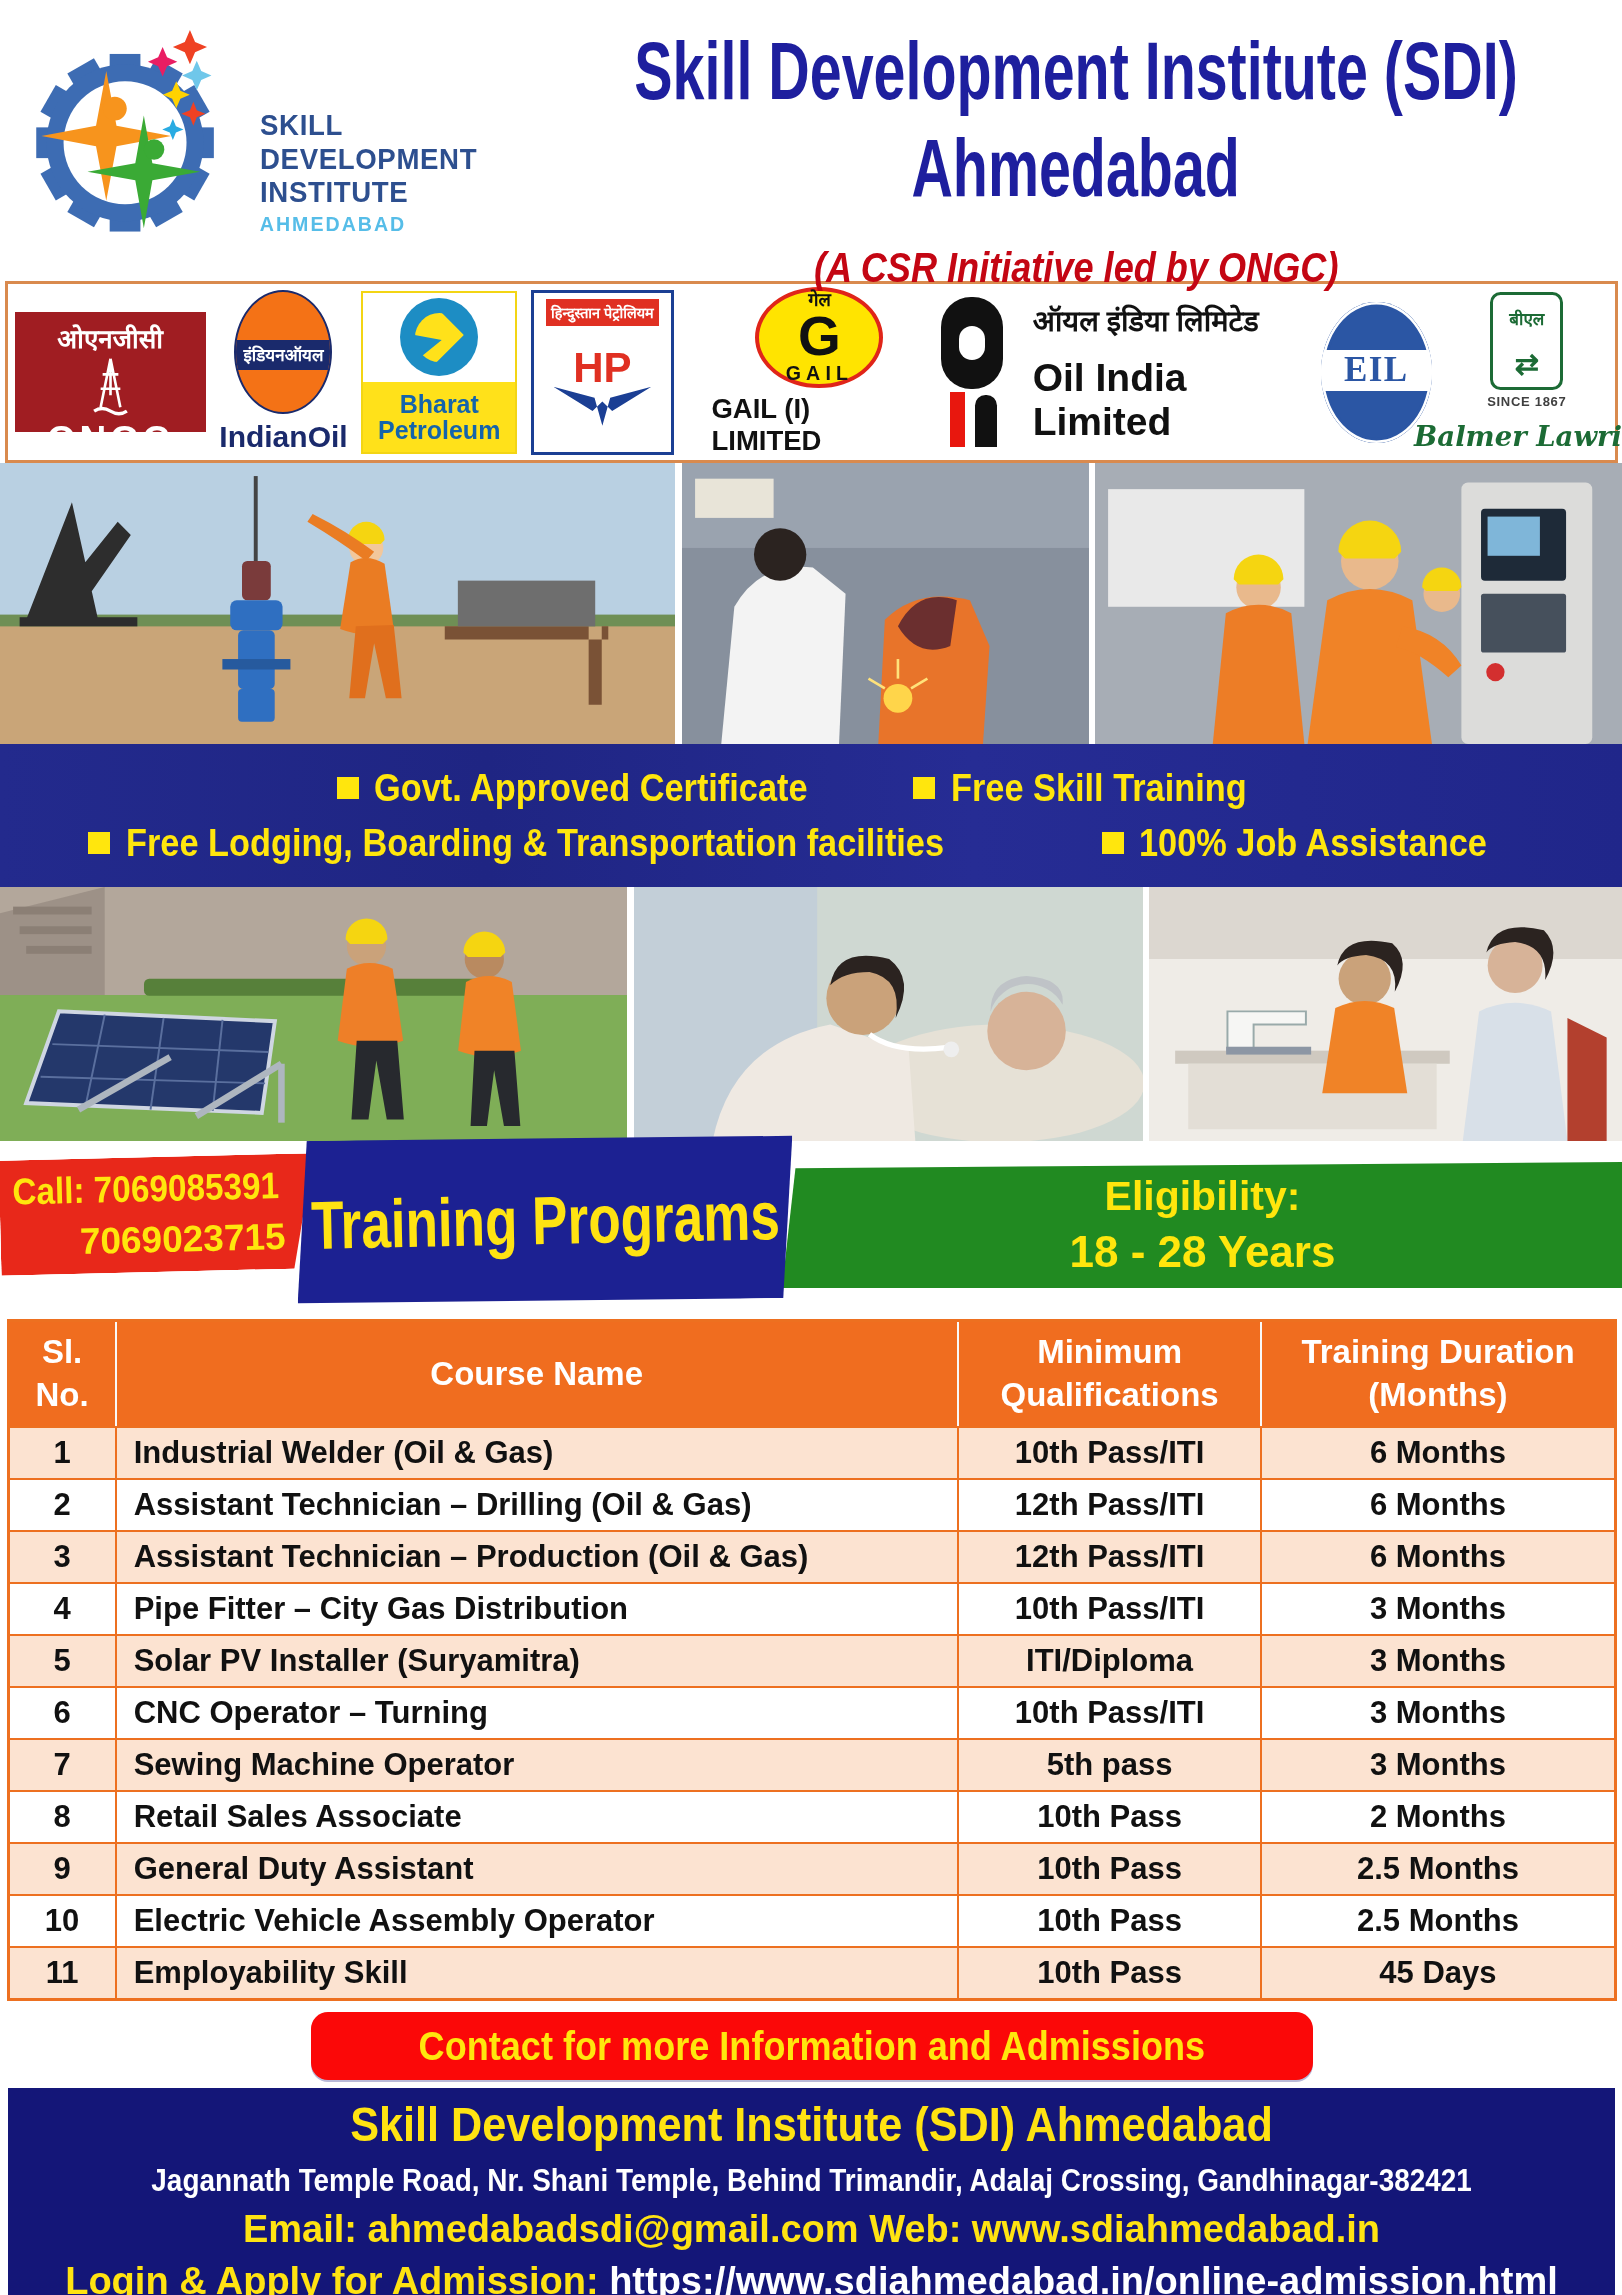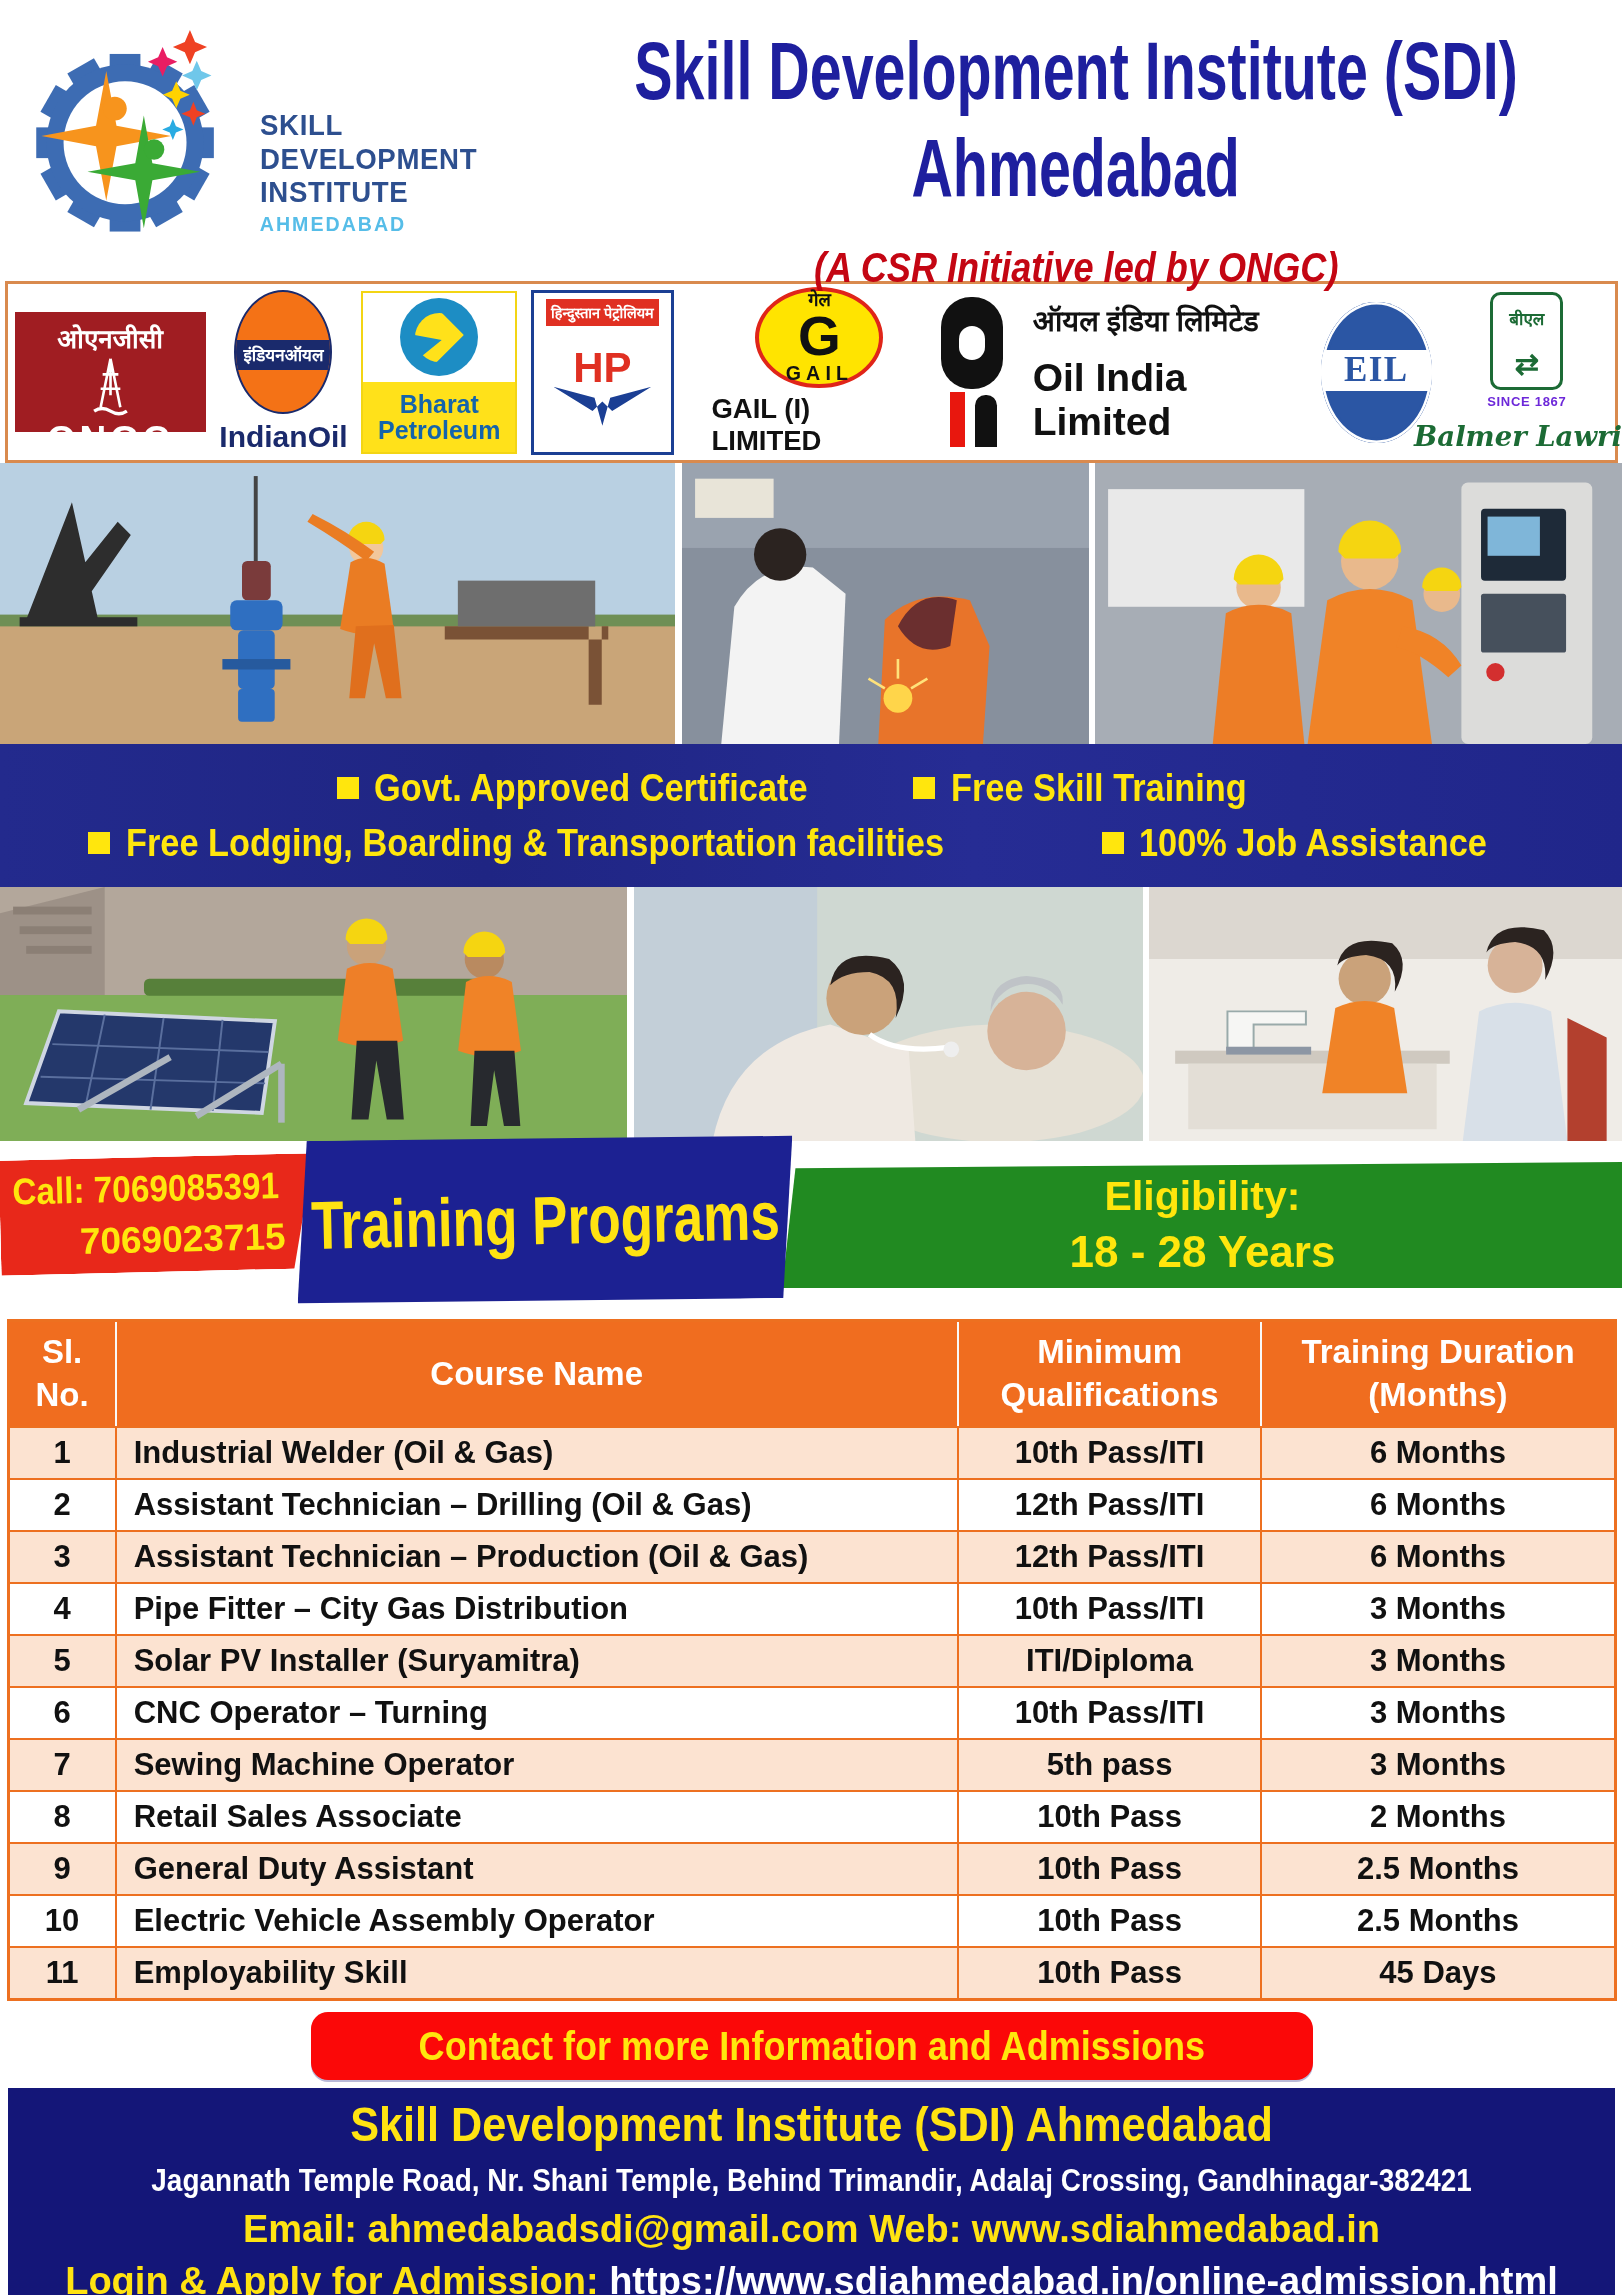--- a/index.html
+++ b/index.html
@@ -54,21 +54,21 @@
   .oi-dot { position:absolute; left:34px; top:98px; width:22px; height:52px; background:#111; border-radius:10.5px 10.5px 0 0; }
   .oil-texts { text-align:left; }
   .oil-hindi { font-size:29px; font-weight:bold; color:#111; margin-bottom:17px; }
   .oil-name { font-size:39px; font-weight:800; color:#111; }
   .eil-oval { width:111px; height:141px; border-radius:50%; background:#2b56a4; box-shadow:0 0 0 2.6px #fff inset, 0 0 0 5.2px #2b56a4 inset; position:relative; overflow:hidden; }
   .eil-band { position:absolute; left:0; right:0; top:48px; height:41px; background:#fff; display:flex; align-items:center; justify-content:center; font-family:"Liberation Serif", serif; font-weight:bold; font-size:35px; color:#2b56a4; letter-spacing:1.3px; }
   .bl-cell { width:163px; }
   .bl-box { width:73px; height:98px; border:3.9px solid #1c6b35; border-radius:10.5px; display:flex; flex-direction:column; align-items:center; justify-content:space-around; color:#1c6b35; font-weight:bold; }
   .bl-hindi { font-size:17px; }
   .bl-arrow { font-size:29px; line-height:.8; }
-  .bl-since { font-size:13px; font-weight:bold; color:#6d28d9; margin-top:3.9px; letter-spacing:0.7px; }
+  .bl-since { font-size:13px; font-weight:bold; color:#404040; margin-top:3.9px; letter-spacing:0.7px; }
   .bl-name { margin-top:10.5px; font-family:"DejaVu Serif", serif; font-style:italic; font-weight:bold; font-size:27.5px; color:#1c6b35; white-space:nowrap; }
 
   
   .photos { display:flex; gap:6.5px; }
   .photos.r1 { height:281px; }
   .photos.r2 { height:254px; }
   .photo { position:relative; overflow:hidden; height:100%; }
   .photo svg { width:100%; height:100%; display:block; }
 
   

